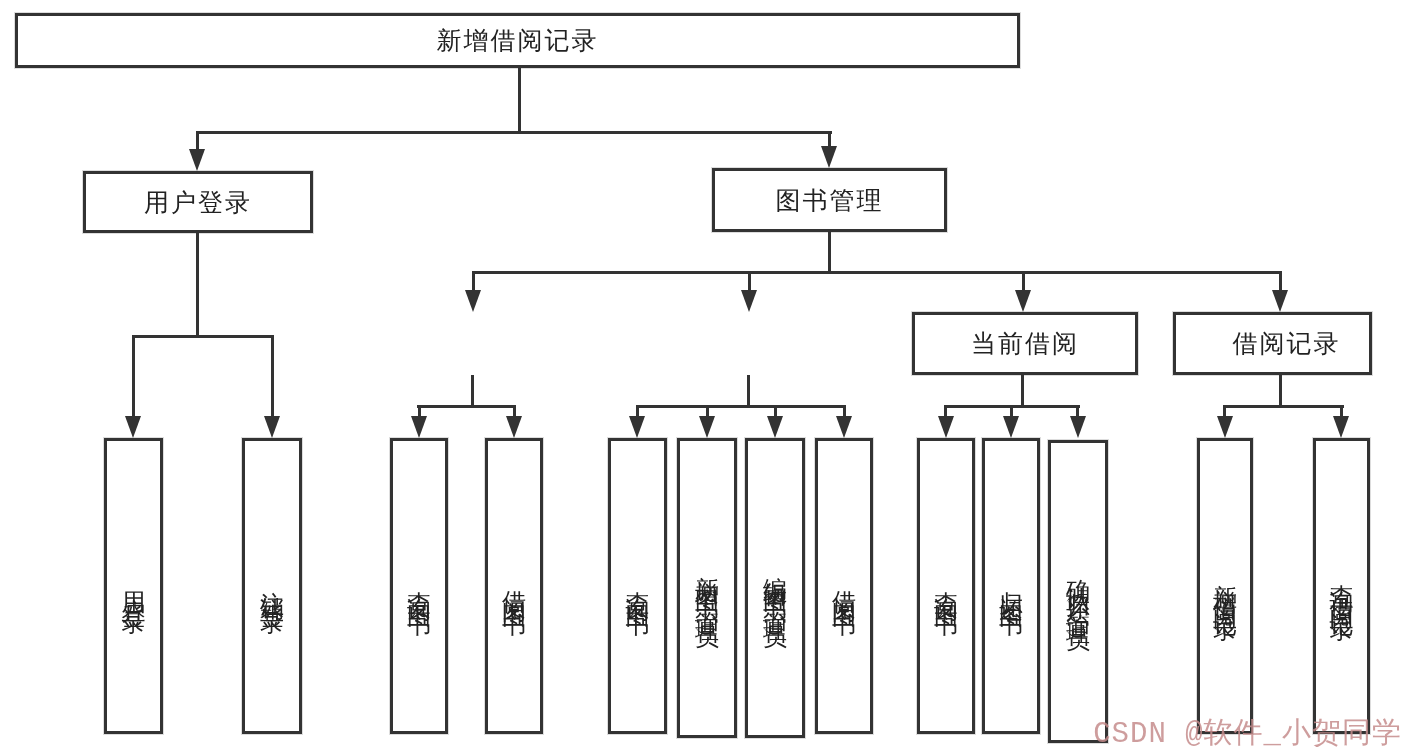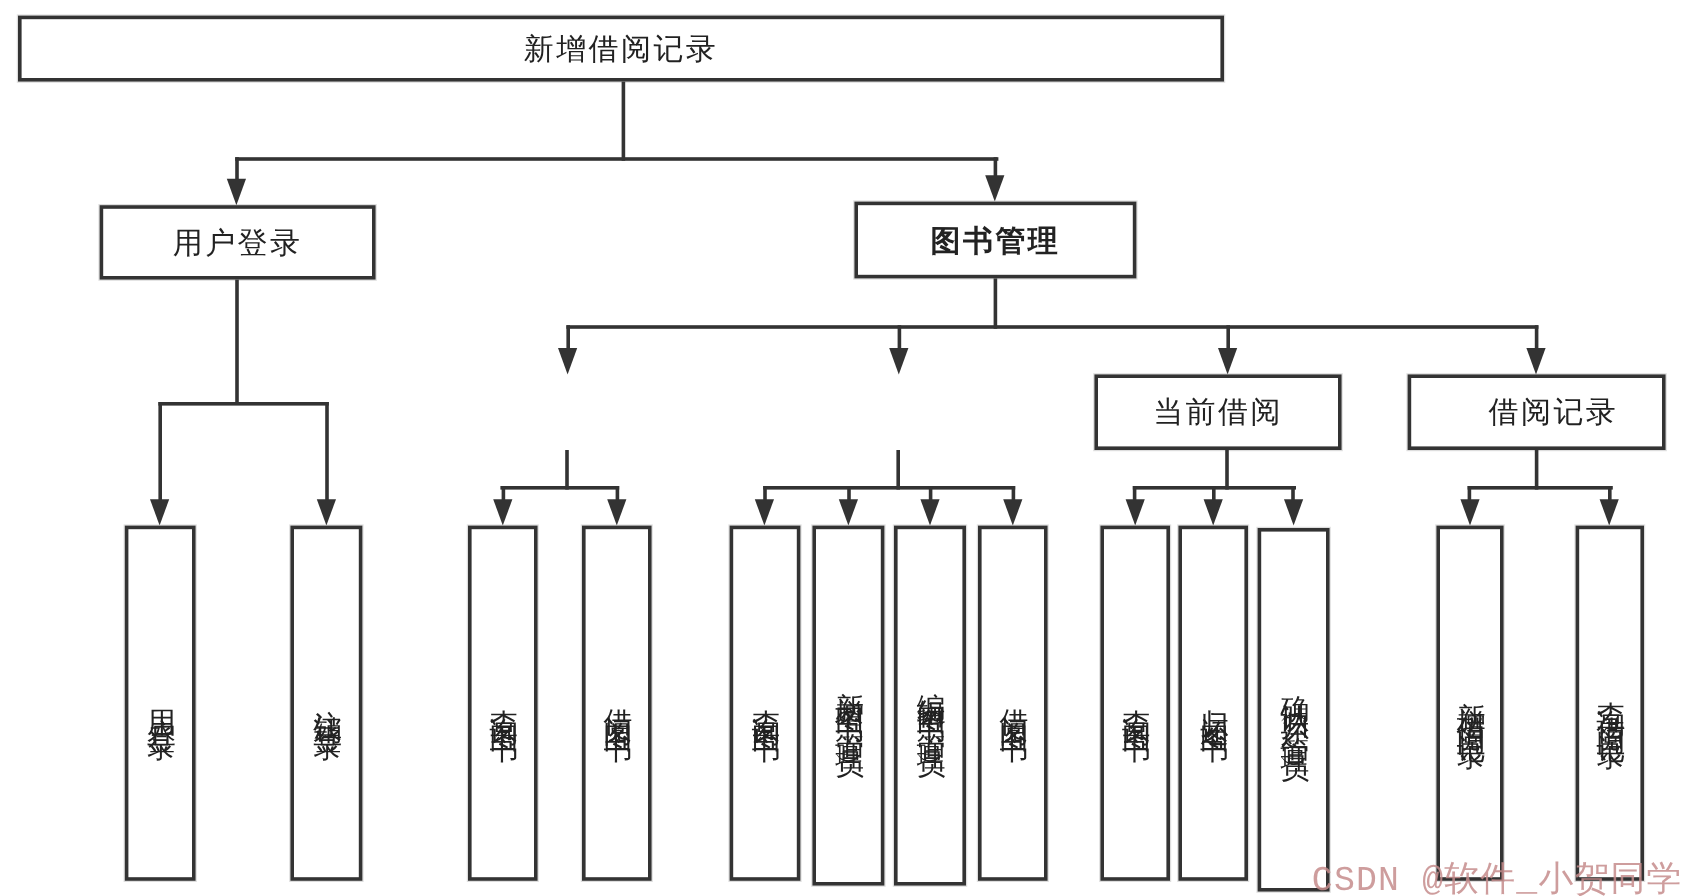--- a/index.html
+++ b/index.html
@@ -61,42 +61,42 @@
   <div class="node" style="left:15px; top:13px; width:1005px; height:55px;">新增借阅记录</div>
 
   <div class="ln" style="left:518px; top:68px; width:3px; height:66px;"></div>
   <div class="ln" style="left:196px; top:131px; width:636px; height:3px;"></div>
   <div class="ln" style="left:196px; top:131px; width:3px; height:21px;"></div>
   <div class="ar" style="left:189px; top:149px;"></div>
   <div class="ln" style="left:828px; top:131px; width:3px; height:18px;"></div>
   <div class="ar" style="left:821px; top:146px;"></div>
 
   <div class="node" style="left:83px; top:171px; width:230px; height:62px;">用户登录</div>
-  <div class="node" style="left:712px; top:168px; width:235px; height:64px;font-weight:bold;">图书管理</div>
+  <div class="node" style="left:712px; top:168px; width:235px; height:64px;">图书管理</div>
 
   <div class="ln" style="left:196px; top:233px; width:3px; height:102px;"></div>
   <div class="ln" style="left:132px; top:335px; width:142px; height:3px;"></div>
   <div class="ln" style="left:132px; top:335px; width:3px; height:85px;"></div>
   <div class="ar" style="left:125px; top:416px;"></div>
   <div class="ln" style="left:271px; top:335px; width:3px; height:85px;"></div>
   <div class="ar" style="left:264px; top:416px;"></div>
 
   <div class="ln" style="left:828px; top:232px; width:3px; height:42px;"></div>
   <div class="ln" style="left:472px; top:271px; width:810px; height:3px;"></div>
   <div class="ln" style="left:472px; top:271px; width:3px; height:20px;"></div>
   <div class="ar" style="left:465px; top:290px;"></div>
   <div class="ln" style="left:748px; top:271px; width:3px; height:20px;"></div>
   <div class="ar" style="left:741px; top:290px;"></div>
   <div class="ln" style="left:1022px; top:271px; width:3px; height:20px;"></div>
   <div class="ar" style="left:1015px; top:290px;"></div>
   <div class="ln" style="left:1279px; top:271px; width:3px; height:20px;"></div>
   <div class="ar" style="left:1272px; top:290px;"></div>
 
-  <div class="node" style="left:912px; top:312px; width:206px; height:63px;">当前借阅</div>
-  <div class="node" style="left:1173px; top:312px; width:215px; height:63px;padding-left:28px;">借阅记录</div>
+  <div class="node" style="left:912px; top:312px; width:226px; height:63px;">当前借阅</div>
+  <div class="node" style="left:1173px; top:312px; width:199px; height:63px;padding-left:28px;">借阅记录</div>
 
   <div class="ln" style="left:471px; top:375px; width:3px; height:33px;"></div>
   <div class="ln" style="left:417px; top:405px; width:99px; height:3px;"></div>
   <div class="ln" style="left:418px; top:405px; width:3px; height:13px;"></div>
   <div class="ar" style="left:411px; top:416px;"></div>
   <div class="ln" style="left:513px; top:405px; width:3px; height:13px;"></div>
   <div class="ar" style="left:506px; top:416px;"></div>
 
   <div class="ln" style="left:747px; top:375px; width:3px; height:33px;"></div>
   <div class="ln" style="left:636px; top:405px; width:210px; height:3px;"></div>

